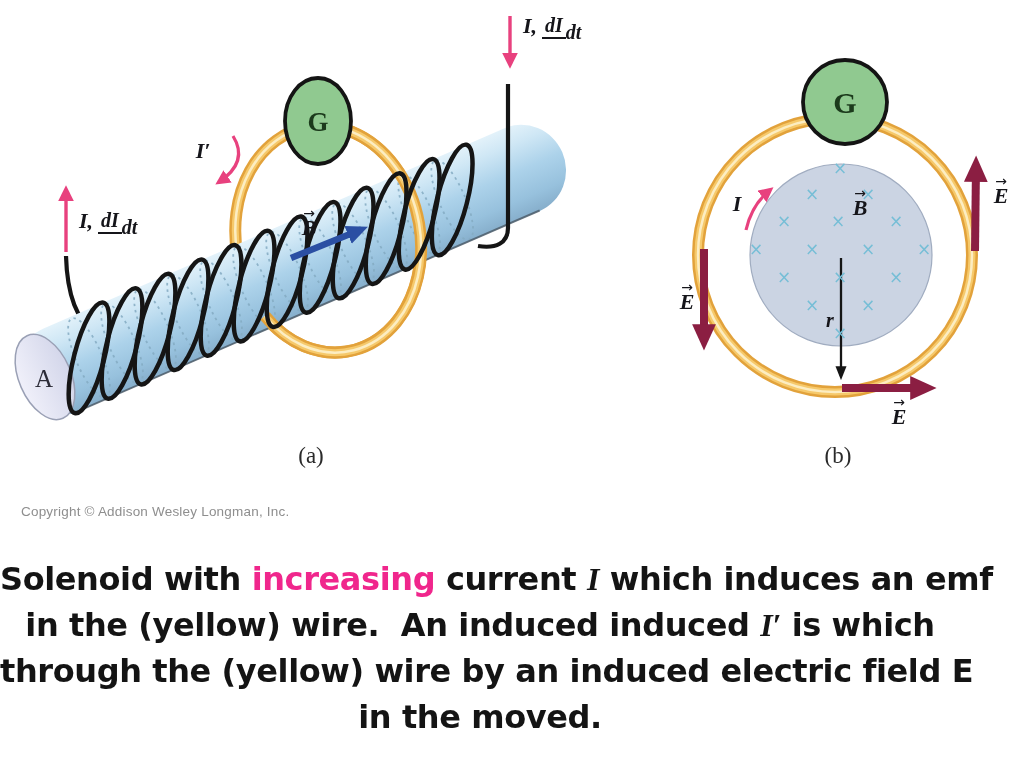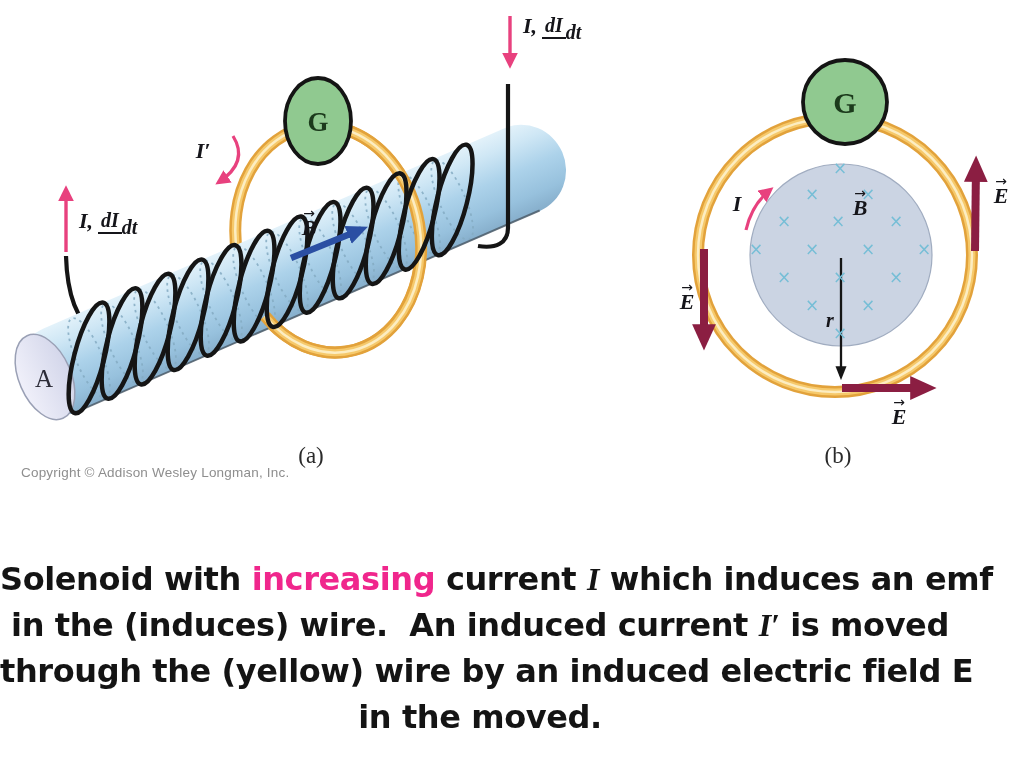--- a/index.html
+++ b/index.html
@@ -19,21 +19,21 @@
   
   .vec{display:flex;flex-direction:column;align-items:center;line-height:1;color:#15151a;}
   .vec .arr{font-size:14px;line-height:9px;font-family:"DejaVu Sans",sans-serif;}
   .vec .ltr{font-family:"Liberation Serif","DejaVu Serif",serif;font-style:italic;
             font-weight:bold;font-size:22px;line-height:20px;}
   .gletter{font-family:"Liberation Serif","DejaVu Serif",serif;color:#1c3a1c;font-weight:600;}
   .figlabel{font-family:"Liberation Serif","DejaVu Serif",serif;font-size:23px;color:#2a2a2a;}
   .corelabel{font-family:"Liberation Serif","DejaVu Serif",serif;font-size:25px;color:#2c2c38;}
   .fieldmark{position:absolute;transform:translate(-50%,-50%);color:var(--fieldmark);
              font-family:"DejaVu Sans",sans-serif;font-size:17px;line-height:17px;}
-  #copyright{position:absolute;left:21px;top:465px;font-size:13.5px;color:#8e8e8e;
+  #copyright{position:absolute;left:21px;top:504px;font-size:13.5px;color:#8e8e8e;
              letter-spacing:0.2px;}
   
   #caption{position:absolute;left:0;top:556px;width:960px;text-align:center;
            color:#141414;font-size:32px;line-height:46px;font-weight:600;
            font-family:"DejaVu Sans",sans-serif;letter-spacing:-0.4px;}
   .cap-line{white-space:pre;}
   .emph-pink{color:var(--captionPink);font-weight:bold;}
   .emph-bold{font-weight:bold;}
   .cap-i{font-family:"Liberation Serif","DejaVu Serif",serif;font-style:italic;font-weight:bold;}
 </style>
@@ -216,18 +216,18 @@
     <span class="arr">→</span>
     <span class="ltr">E</span>
   </div>
 
   <div class="overlay figlabel" style="left:838px;top:456px;">(b)</div>
 
   <div id="copyright">Copyright © Addison Wesley Longman, Inc.</div>
 
   <div id="caption">
     <div class="cap-line"><span>Solenoid with </span><span class="emph-pink">increasing</span><span> current </span><span class="cap-i">I</span><span> which induces an emf</span></div>
-    <div class="cap-line"><span>in the (induces) wire.  An induced current </span><span class="cap-i">I′</span><span> is moved</span></div>
+    <div class="cap-line"><span>in the (yellow) wire.  An induced induced </span><span class="cap-i">I′</span><span> is which</span></div>
     <div class="cap-line"><span>through the (yellow) wire by an </span><span class="emph-bold">induced</span><span> electric field </span><span class="emph-bold">E</span></div>
     <div class="cap-line"><span>in the moved.</span></div>
   </div>
 
 </div>
 
 </body></html>

